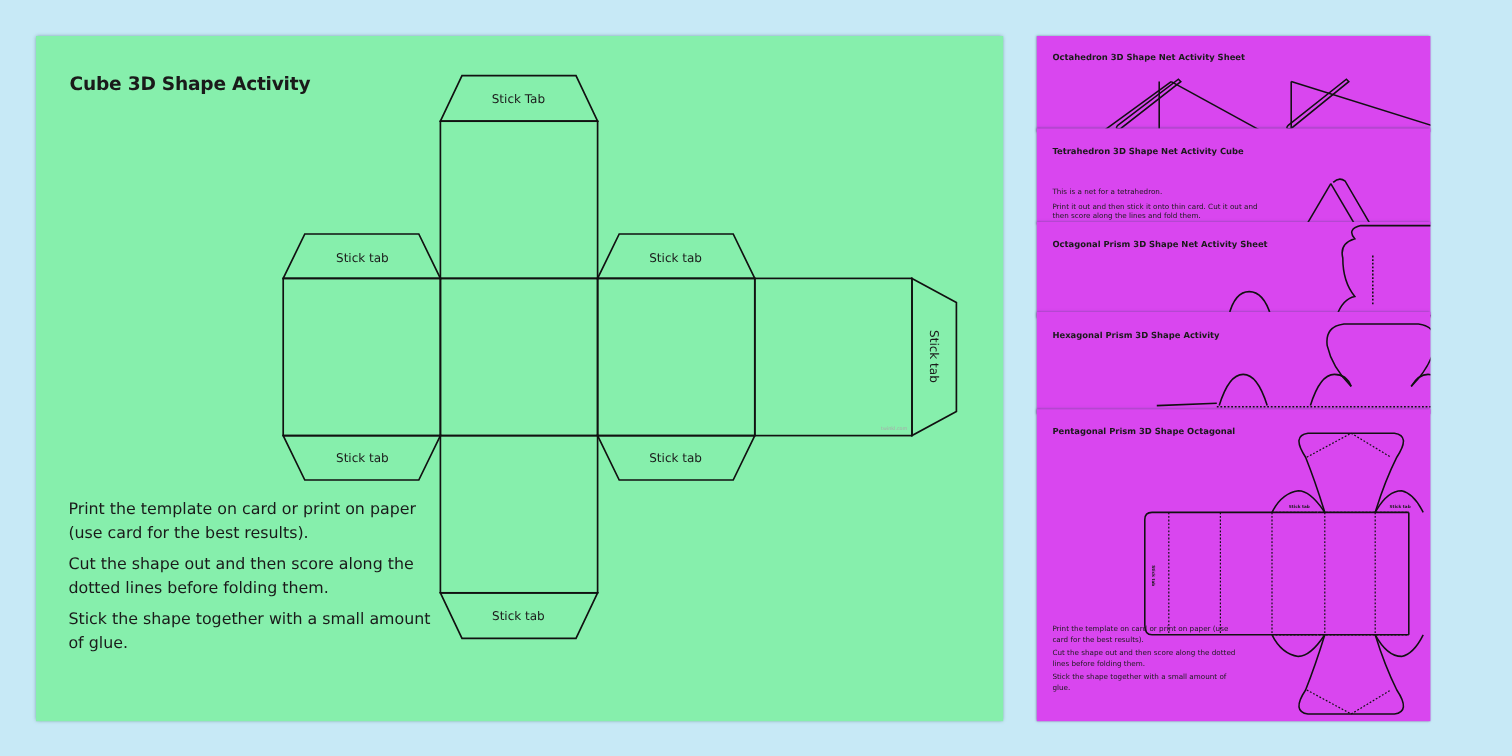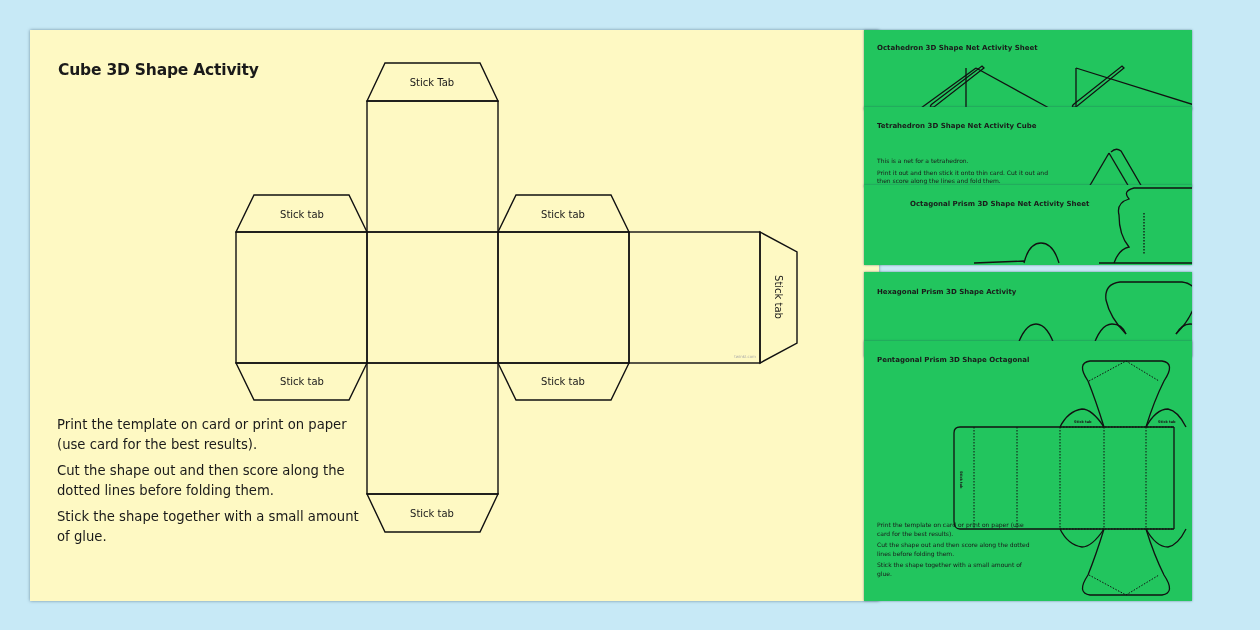--- a/index.html
+++ b/index.html
@@ -3,41 +3,40 @@
 <meta charset="utf-8">
 <style>
   html, body { margin:0; padding:0; }
   body {
     width:1260px; height:630px; overflow:hidden;
     background:#c7e9f6;
     position:relative;
     font-family:"DejaVu Sans", sans-serif;
   }
   .sheet {
-    position:absolute; background:#fef9c3;
+    position:absolute; background:#86efac;
     box-shadow: 0 0 3px rgba(40,70,90,0.55);
-    padding-left: 43px;
   }
   #main-sheet { left:30px; top:30px; width:806px; height:571px; }
   .main-title {
     position:absolute; left:28px; top:31px;
     font-size:15.5px; font-weight:bold; color:#1a1a1a;
     letter-spacing:-0.2px;
   }
   .instructions {
     position:absolute; left:27px; top:385px; width:310px;
     font-size:13.2px; color:#1a1a1a; line-height:20px;
   }
   .instructions p { margin:0 0 6px 0; }
   #net-svg { position:absolute; left:0; top:0; }
   .tab-label { font-family:"DejaVu Sans", sans-serif; font-size:10px; fill:#1a1a1a; }
   .watermark { font-family:"DejaVu Sans", sans-serif; font-size:4px; fill:#aaaaaa; }
 
   
-  .thumb { position:absolute; left:864px; width:328px; background:#22c55e;
+  .thumb { position:absolute; left:864px; width:328px; background:#d946ef;
     box-shadow: 0 0 2px rgba(40,70,90,0.6); overflow:hidden; }
   .thumb-title { position:absolute; left:13px; font-size:7px; font-weight:bold; color:#1a1a1a; white-space:nowrap; }
   .thumb-text { position:absolute; left:13px; font-size:6px; color:#1a1a1a; line-height:8.5px; }
   .thumb-text p { margin:0 0 3px 0; }
   .thumb svg { position:absolute; left:0; top:0; }
   .mini { font-family:"DejaVu Sans", sans-serif; font-size:3.5px; fill:#1a1a1a; font-weight:bold; }
 </style>
 </head>
 <body>
 
@@ -109,33 +108,33 @@
   <svg width="366" height="80">
     <g fill="none" stroke="#111" stroke-width="1.3">
       <line x1="225" y1="80" x2="245" y2="46"></line>
       <line x1="245" y1="46" x2="265" y2="80"></line>
       <path d="M247,45 Q252,40 257,44 L278,80"></path>
     </g>
   </svg>
 </div>
 
 <div class="thumb" style="top:185px;height:80px;">
-  <div class="thumb-title" style="top:15px;margin-left:33px;">Octagonal Prism 3D Shape Net Activity Sheet</div>
+  <div class="thumb-title" style="top:15px;">Octagonal Prism 3D Shape Net Activity Sheet</div>
   <svg width="366" height="80">
     <g fill="none" stroke="#111" stroke-width="1.3">
       <path d="M110,78 L160,76 M160,78 Q165,58 177,58 Q189,58 195,78"></path>
       <path d="M250,78 Q255,64 265,62 Q255,50 255,30 Q252,18 265,14 Q258,6 270,3 L350,3 Q360,6 353,14 Q365,18 362,30 Q362,50 352,62 Q364,64 370,78"></path>
       <line x1="235" y1="78" x2="366" y2="78"></line>
       <line x1="280" y1="28" x2="280" y2="70" stroke-dasharray="1.5,1.5"></line>
       <line x1="335" y1="28" x2="335" y2="70" stroke-dasharray="1.5,1.5"></line>
     </g>
   </svg>
 </div>
 
-<div class="thumb" style="top:272px;height:85px;">
+<div class="thumb" style="top:260px;height:85px;">
   <div class="thumb-title" style="top:16px;">Hexagonal Prism 3D Shape Activity</div>
   <svg width="366" height="85">
     <g fill="none" stroke="#111" stroke-width="1.3">
       <path d="M100,78 L150,76"></path>
       <path d="M152,78 Q160,52 172,52 Q184,52 192,78"></path>
       <path d="M228,78 Q236,52 248,52 Q258,52 262,62"></path>
       <path d="M312,62 Q318,52 326,52 Q338,52 346,78"></path>
       <path d="M262,62 Q246,46 242,28 Q240,12 256,10 L318,10 Q334,12 332,28 Q328,46 312,62"></path>
       <line x1="150" y1="79" x2="346" y2="79" stroke-dasharray="1.5,1.5"></line>
     </g>

